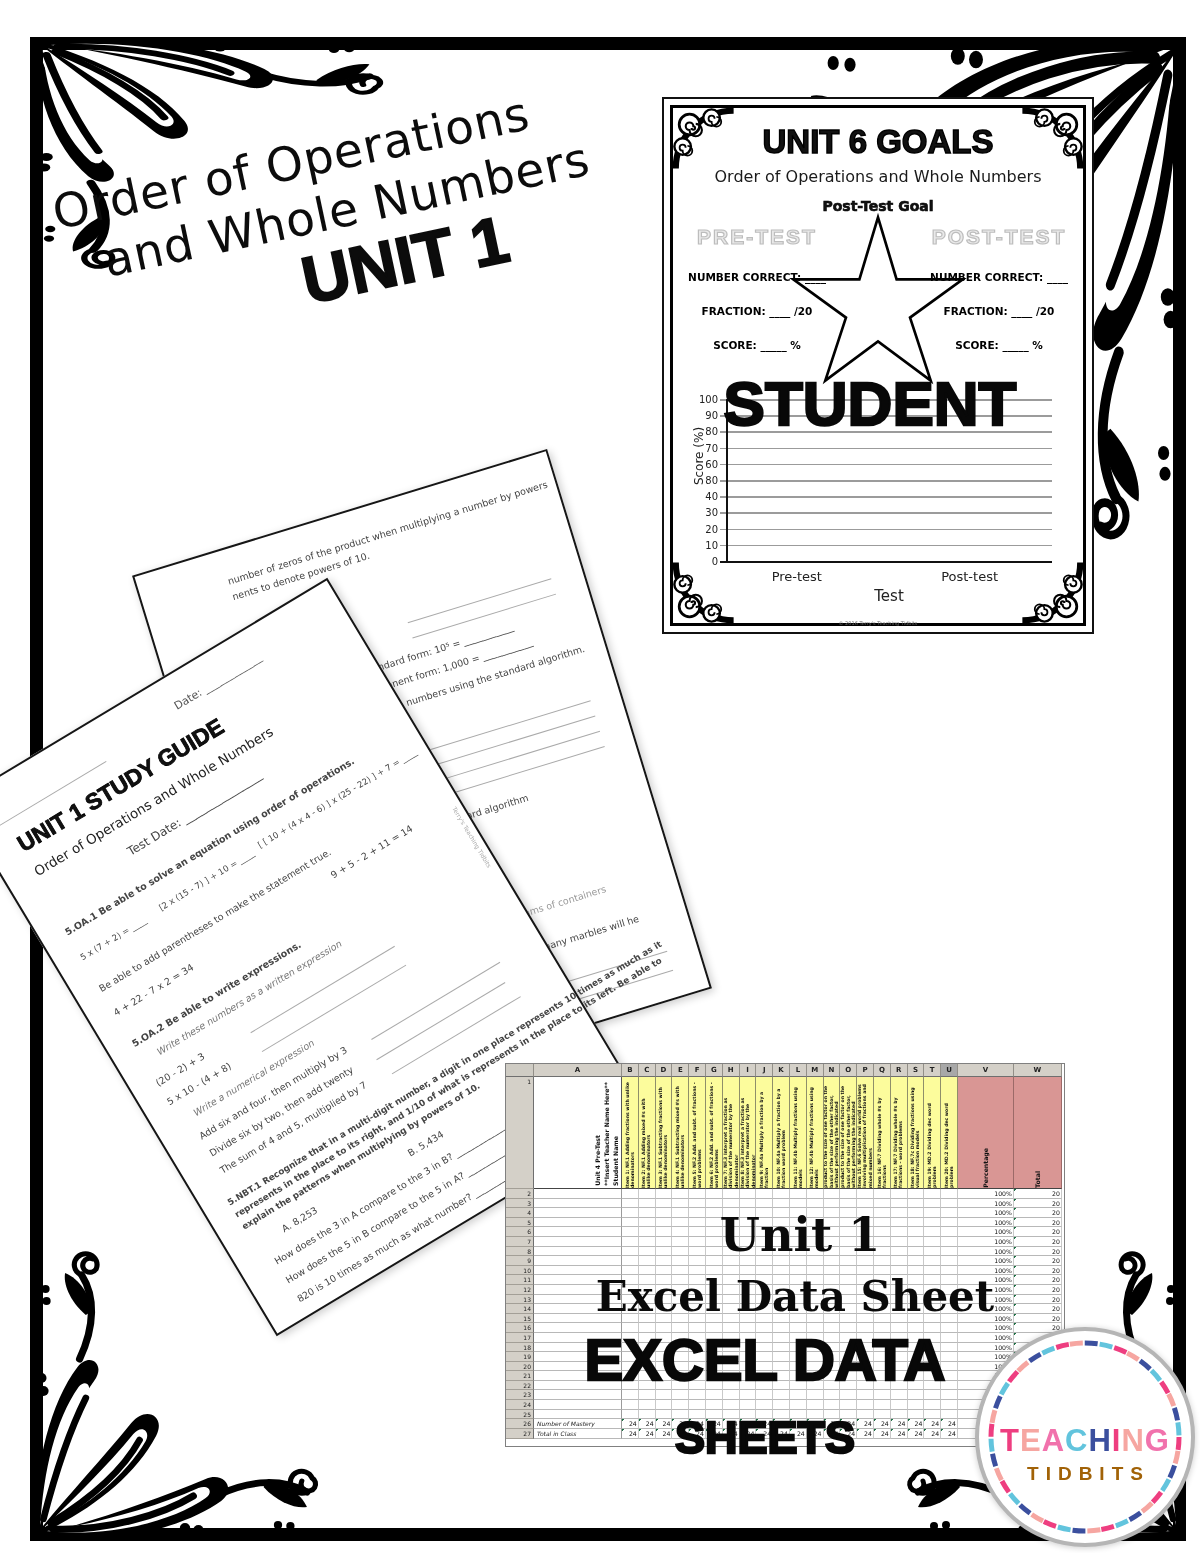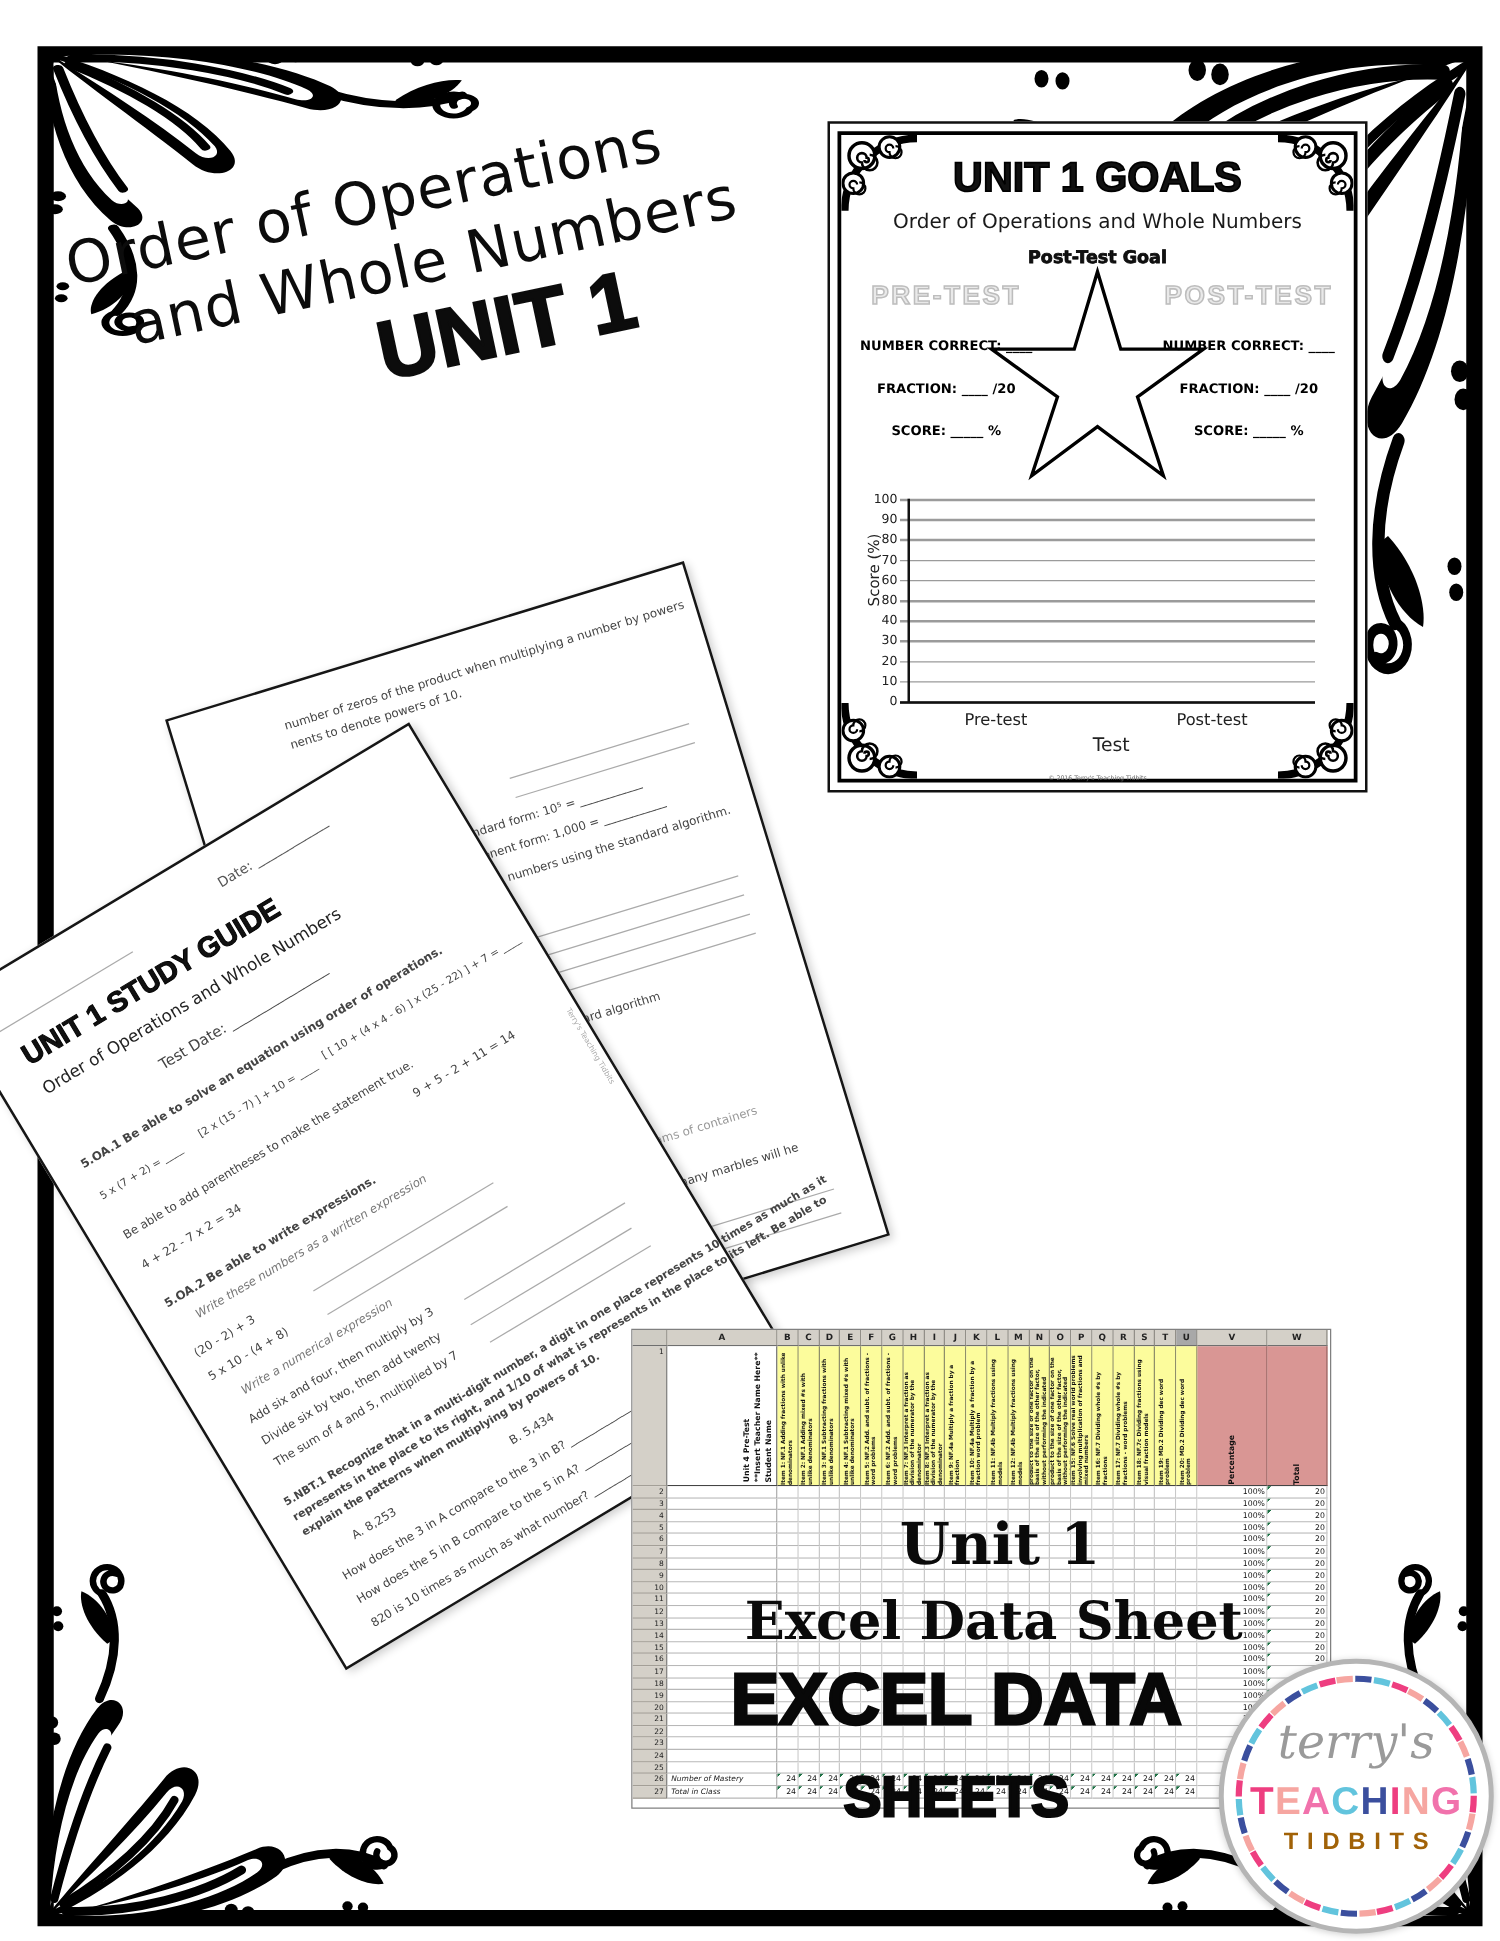--- a/index.html
+++ b/index.html
@@ -190,21 +190,21 @@
     <svg class="gcorn" style="right:9px;top:9px;transform:scaleX(-1);" viewBox="0 0 90 90">
         <use href="#rosecorner"></use>
       </svg>
     <svg class="gcorn" style="left:9px;bottom:9px;transform:scaleY(-1);" viewBox="0 0 90 90">
         <use href="#rosecorner"></use>
       </svg>
     <svg class="gcorn" style="right:9px;bottom:9px;transform:scale(-1,-1);" viewBox="0 0 90 90">
         <use href="#rosecorner"></use>
       </svg>
 
-    <div class="g-title">UNIT 1 GOALS</div>
+    <div class="g-title">UNIT 6 GOALS</div>
     <div class="g-sub">Order of Operations and Whole Numbers</div>
     <div class="g-goal">Post-Test Goal</div>
 
     <svg class="g-star" width="186" height="178" viewBox="0 0 180 172">
       <path d="M90,6 L108,66 L172,66 L121,103 L141,164 L90,126 L39,164 L59,103 L8,66 L72,66 Z" fill="#fff" stroke="#000" stroke-width="2.6" stroke-linejoin="miter"></path>
     </svg>
 
     <div class="g-col" style="left:14px;top:126px;">
       <div class="g-head">PRE-TEST</div>
       <div class="g-field">NUMBER CORRECT: ____</div>
@@ -1085,29 +1085,29 @@
           <div class="xcell xval gtri" style="width: 16.8px; height: 10px;">24</div>
           <div class="xcell xval gtri" style="width: 16.8px; height: 10px;">24</div>
           <div class="xcell" style="width: 56px; height: 10px;"></div>
           <div class="xcell xblue" style="width: 48px; height: 10px;"></div>
         </div>
       </div>
   </div>
   <div class="excel-title xt1">Unit 1</div>
   <div class="excel-title xt2">Excel Data Sheet</div>
 
+  <div class="ovl ovl-student">STUDENT</div>
   <div class="ovl ovl-exceldata">EXCEL DATA</div>
   <div class="ovl ovl-sheets">SHEETS</div>
 
   <div class="logo">
     <div class="logo-circle"></div>
     <svg class="logo-dashes" width="220" height="220" viewBox="0 0 220 220">
       <circle cx="110" cy="110" r="94" fill="none" stroke="#ee3e80" stroke-width="5" stroke-dasharray="13 46"></circle>
       <circle cx="110" cy="110" r="94" fill="none" stroke="#62c4dd" stroke-width="5" stroke-dasharray="13 46" stroke-dashoffset="15"></circle>
       <circle cx="110" cy="110" r="94" fill="none" stroke="#3b4f9e" stroke-width="5" stroke-dasharray="13 46" stroke-dashoffset="30"></circle>
       <circle cx="110" cy="110" r="94" fill="none" stroke="#f6a6a1" stroke-width="5" stroke-dasharray="13 46" stroke-dashoffset="45"></circle>
     </svg>
-    <div class="logo-script">terry's</div>
     <div class="logo-teach"><span style="color: rgb(238, 62, 128);">T</span><span style="color: rgb(246, 166, 161);">E</span><span style="color: rgb(241, 114, 172);">A</span><span style="color: rgb(98, 196, 221);">C</span><span style="color: rgb(59, 79, 158);">H</span><span style="color: rgb(238, 62, 128);">I</span><span style="color: rgb(246, 166, 161);">N</span><span style="color: rgb(241, 114, 172);">G</span></div>
     <div class="logo-tid">TIDBITS</div>
   </div>
 
 </div>
 
 </body></html>

